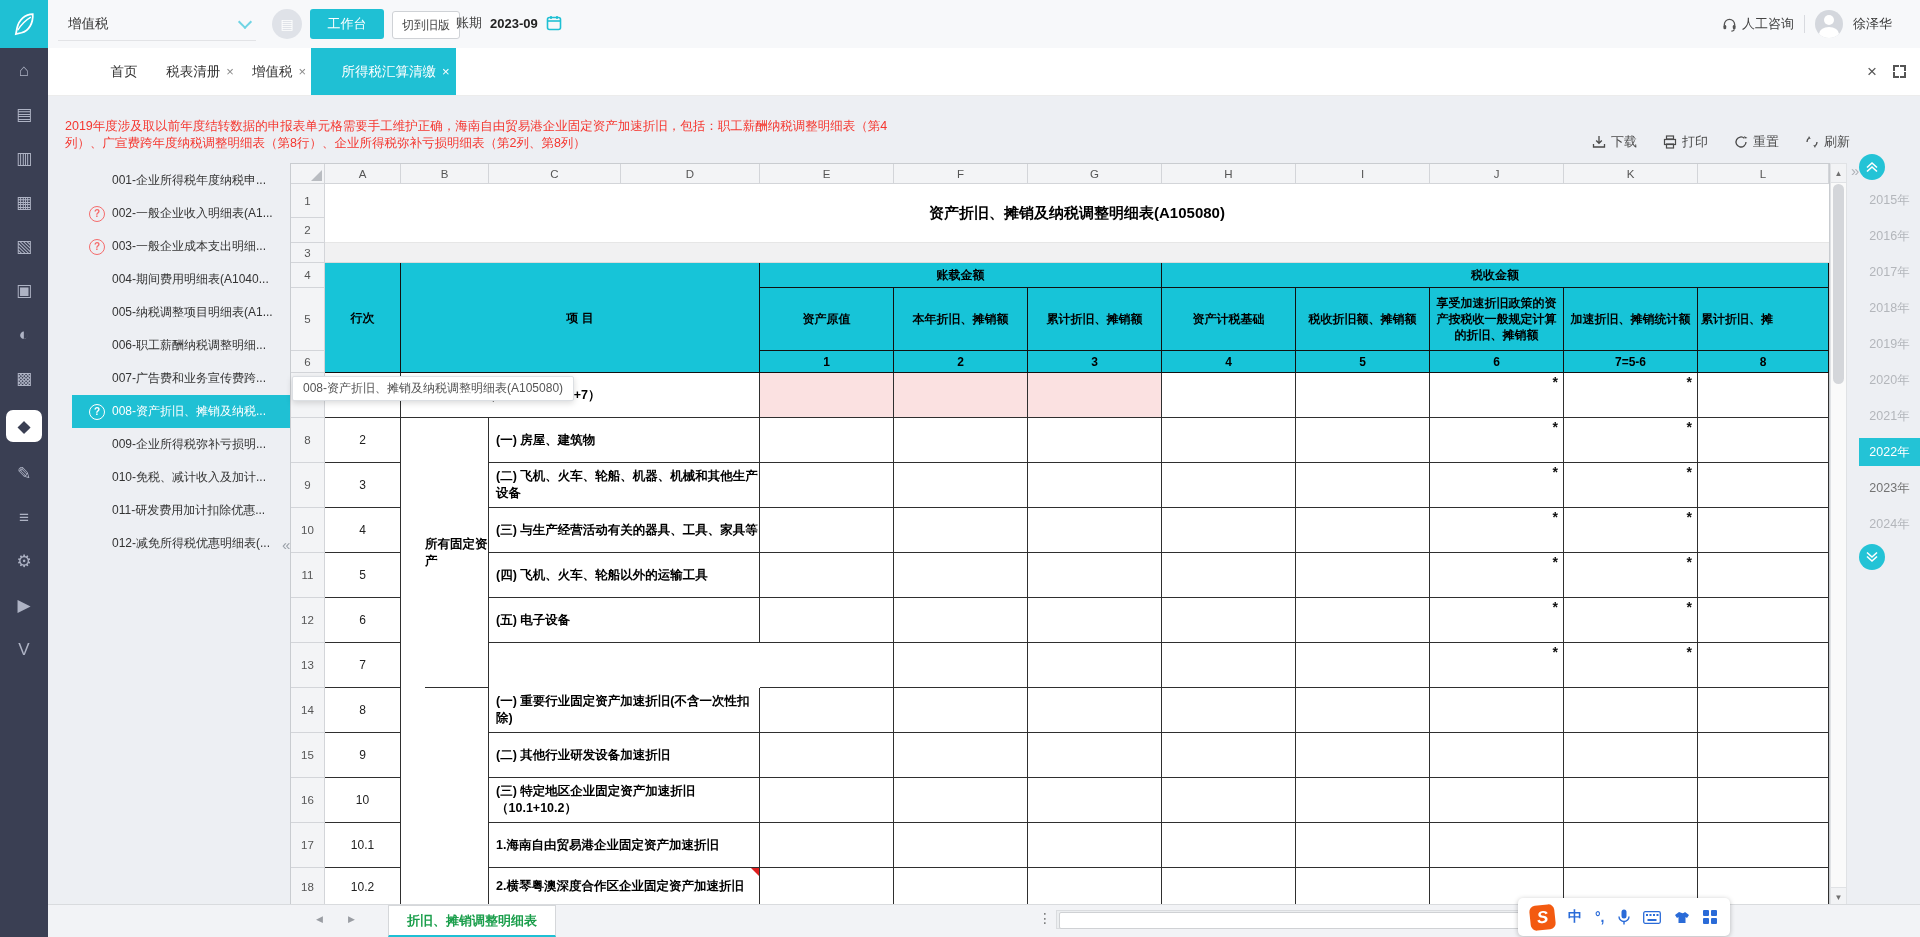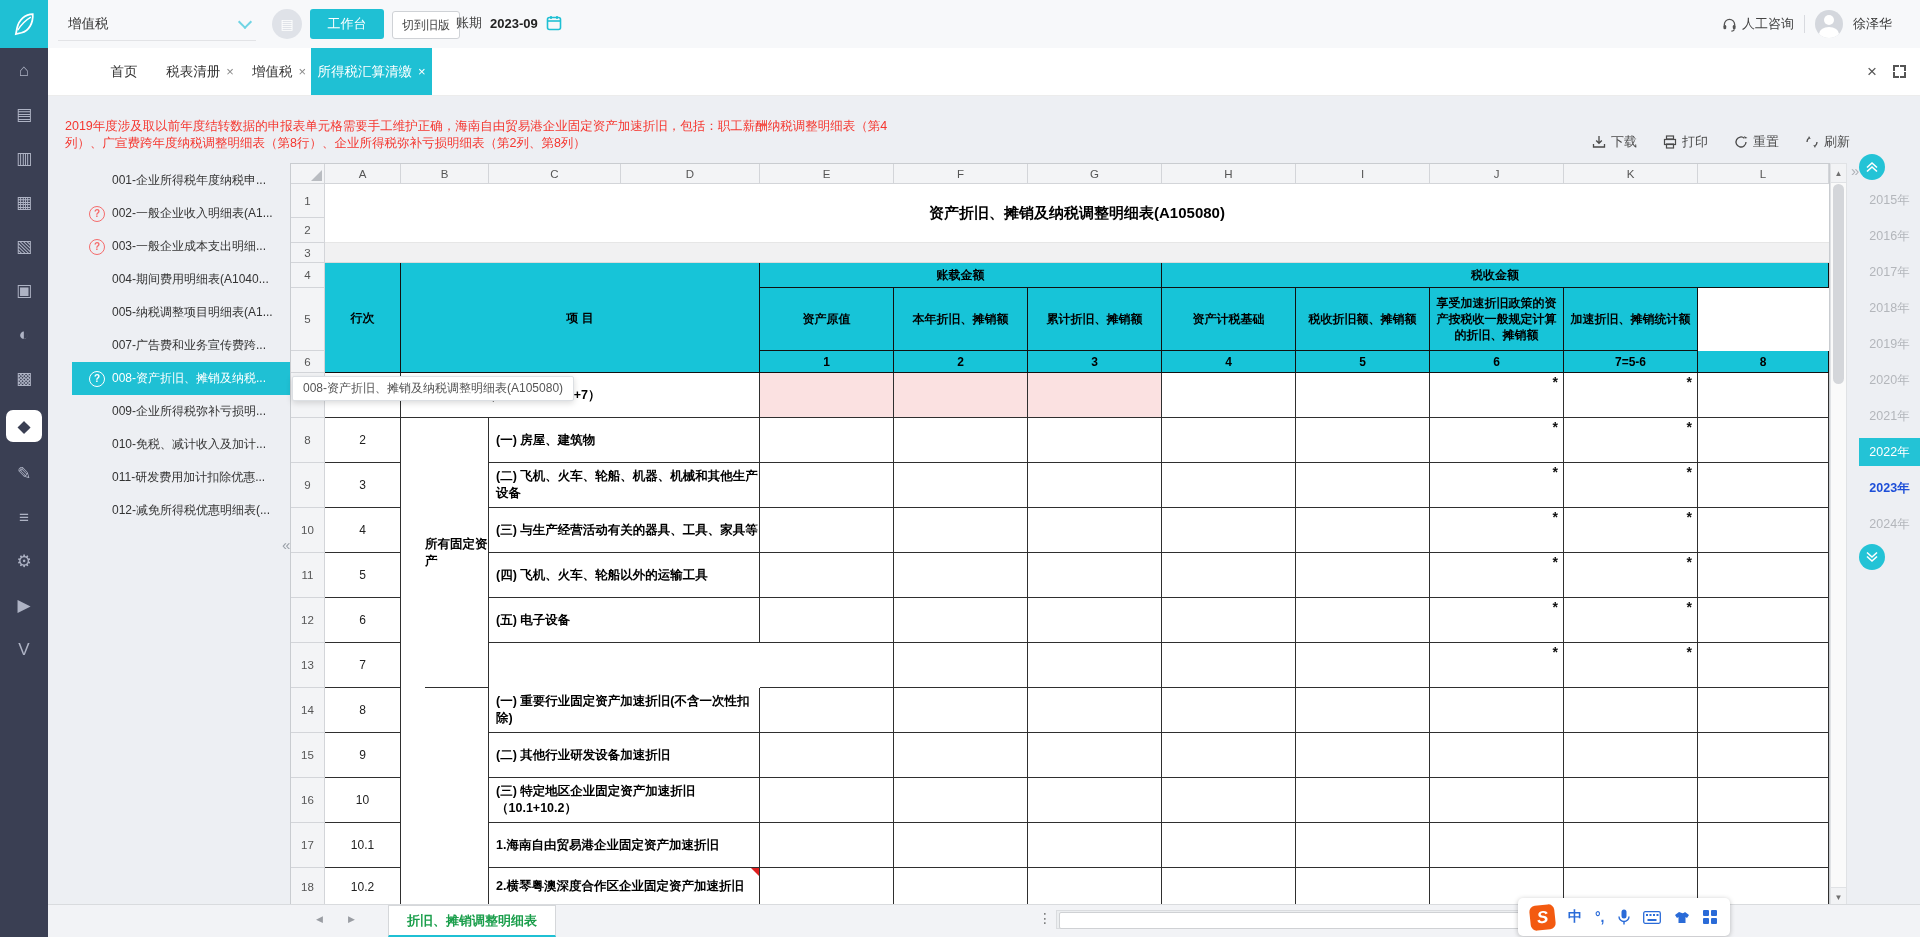--- a/index.html
+++ b/index.html
@@ -96,21 +96,21 @@
           display:flex;align-items:center;justify-content:center;cursor:pointer;}
   .vs-up{top:0;border-bottom:1px solid #e0e2e5;}
   .vs-down{bottom:0;border-top:1px solid #e0e2e5;}
   .vs-thumb{position:absolute;left:2px;top:20px;width:11px;height:200px;background:#d4d6da;border-radius:6px;cursor:pointer;}
   .expand-handle{position:absolute;left:1851px;top:162px;font-size:15px;color:#aeb2b8;cursor:pointer;}
   
   .years{position:absolute;left:1859px;top:152px;width:61px;display:flex;flex-direction:column;}
   .yr-circle{width:26px;height:26px;border-radius:50%;background:#23c3d6;display:flex;align-items:center;justify-content:center;cursor:pointer;margin:2px 0;}
   .yr-item{width:61px;height:36px;display:flex;align-items:center;justify-content:center;font-size:12.5px;color:#b3b6bb;cursor:pointer;}
   .yr-item.selected{background:#23c3d6;color:#fff;height:28px;margin:4px 0;}
-  .yr-item.current{color:#1d4ed8;font-weight:700;}
+  .yr-item.current{color:#737373;font-weight:400;}
   
   .bottombar{position:absolute;left:48px;right:0;bottom:0;height:32px;background:#f2f3f6;border-top:1px solid #d9dbde;}
   .pg-arrow{position:absolute;top:9px;font-size:9px;color:#9a9da3;cursor:pointer;}
   .sheet-tab{position:absolute;left:340px;top:0;height:29px;padding:0 18px;background:#fff;border:1px solid #d5d7da;
              border-bottom:2px solid #1fc0d4;display:flex;align-items:center;font-size:13px;font-weight:700;color:#1a9e4b;cursor:pointer;}
   .more-dots{position:absolute;left:990px;top:5px;font-size:14px;color:#777;cursor:pointer;}
   .hscroll{position:absolute;left:1008px;top:5px;width:500px;height:19px;background:#eceef0;border:1px solid #dadcdf;box-sizing:border-box;}
   .hs-thumb{position:absolute;left:2px;top:1px;width:478px;height:15px;background:#fff;border:1px solid #cfd1d4;border-radius:2px;cursor:pointer;}
   
   .ime{position:absolute;left:1518px;bottom:1px;width:212px;height:38px;background:#fff;border-radius:5px;
@@ -190,21 +190,21 @@
       <span>首页</span>
     </div>
     <div class="tab" style="left:112px;width:80px;">
       <span>税表清册</span>
       <span class="x">×</span>
     </div>
     <div class="tab" style="left:200px;width:62px;">
       <span>增值税</span>
       <span class="x">×</span>
     </div>
-    <div class="tab active" style="left:263px;width:121px;">
+    <div class="tab active" style="left:263px;width:121px;padding-left:24px;">
       <span>所得税汇算清缴</span>
       <span class="x">×</span>
     </div>
     <div class="tabbar-tools">
       <span class="tt-close">×</span>
       <span class="tt-full">
           <i></i>
           <i></i>
           <i></i>
           <i></i>
@@ -262,20 +262,23 @@
         <span class="help">?</span>
         <span>003-一般企业成本支出明细...</span>
       </div>
     <div class="fl-item">
         <span>004-期间费用明细表(A1040...</span>
       </div>
     <div class="fl-item">
         <span>005-纳税调整项目明细表(A1...</span>
       </div>
     <div class="fl-item">
+        <span>006-职工薪酬纳税调整明细...</span>
+      </div>
+    <div class="fl-item">
         <span>007-广告费和业务宣传费跨...</span>
       </div>
     <div class="fl-item selected">
         <span class="help">?</span>
         <span>008-资产折旧、摊销及纳税...</span>
       </div>
     <div class="fl-item">
         <span>009-企业所得税弥补亏损明...</span>
       </div>
     <div class="fl-item">
@@ -302,20 +305,21 @@
       <div class="c th" style="grid-area:5/6/6/9;">账载金额</div>
       <div class="c th" style="grid-area:5/9/6/14;">税收金额</div>
 
       <div class="c th" style="grid-area:6/6;">资产原值</div>
       <div class="c th" style="grid-area:6/7;">本年折旧、摊销额</div>
       <div class="c th" style="grid-area:6/8;">累计折旧、摊销额</div>
       <div class="c th" style="grid-area:6/9;">资产计税基础</div>
       <div class="c th" style="grid-area:6/10;">税收折旧额、摊销额</div>
       <div class="c th" style="grid-area:6/11;">享受加速折旧政策的资产按税收一般规定计算的折旧、摊销额</div>
       <div class="c th" style="grid-area:6/12;">加速折旧、摊销统计额</div>
+      <div class="c th" style="grid-area:6/13;justify-content:flex-start;white-space:nowrap;">累计折旧、摊</div>
 
       <div class="c th thnum" style="grid-area:7/6;">1</div>
       <div class="c th thnum" style="grid-area:7/7;">2</div>
       <div class="c th thnum" style="grid-area:7/8;">3</div>
       <div class="c th thnum" style="grid-area:7/9;">4</div>
       <div class="c th thnum" style="grid-area:7/10;">5</div>
       <div class="c th thnum" style="grid-area:7/11;">6</div>
       <div class="c th thnum" style="grid-area:7/12;">7=5-6</div>
       <div class="c th thnum" style="grid-area:7/13;">8</div>
 

